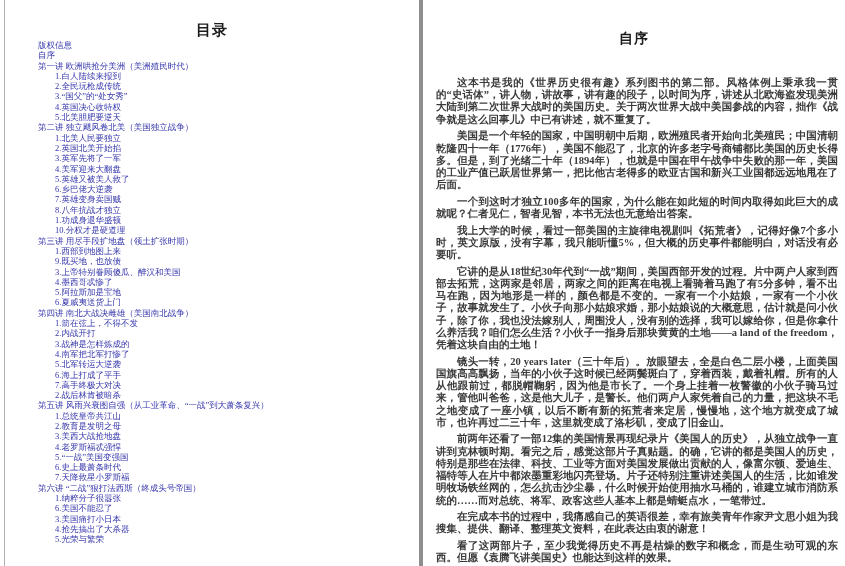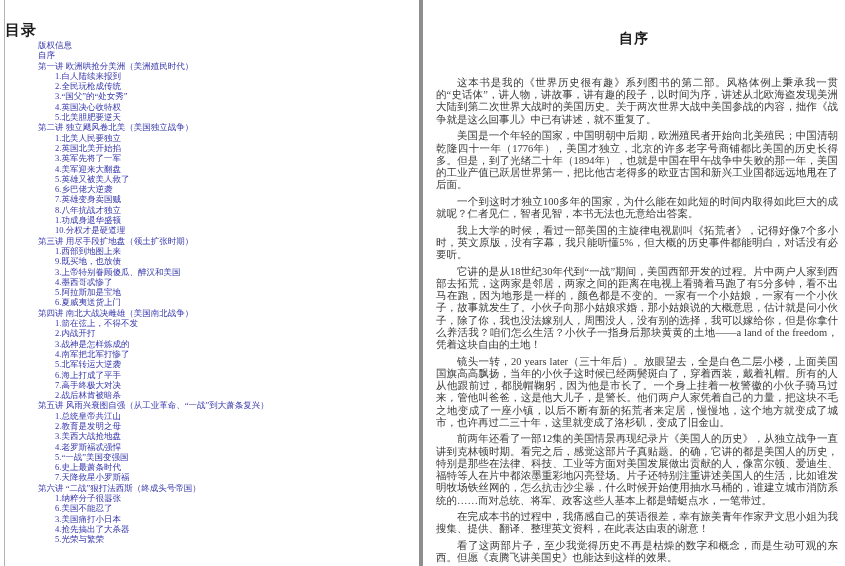--- a/index.html
+++ b/index.html
@@ -23,20 +23,21 @@
     width: 4px; height: 566px;
     background: #8e8e8e;
   }
   .page-left {
     position: absolute;
     left: 5px; top: 0;
     width: 414px; height: 566px;
   }
   .toc-title {
     margin-top: 21px;
+    text-align: center;
     font-size: 15px;
     font-weight: bold;
     letter-spacing: 1px;
     color: #1c1c1c;
   }
   .toc { }
   .toc-link {
     display: block;
     font-size: 8.5px;
     line-height: 10.3px;
@@ -59,20 +60,21 @@
     font-weight: bold;
     letter-spacing: 1px;
     color: #1c1c1c;
   }
   .preface-body {
     margin: 29px 7px 4px 13px;
     font-size: 10.5px;
     line-height: 12.2px;
     color: #3a3a3a;
     text-align: justify;
+    font-weight: bold;
   }
   .preface-body p {
     margin: 0 0 4.5px 0;
     text-indent: 2em;
   }
 </style>
 </head>
 <body>
 
 <div class="screen">
@@ -183,21 +185,21 @@
   </div>
 
   <div class="divider"></div>
 
   <div class="page-right">
     <div class="preface-title">自序</div>
     <div class="preface-body">
 
         <p>这本书是我的《世界历史很有趣》系列图书的第二部。风格体例上秉承我一贯的“史话体”，讲人物，讲故事，讲有趣的段子，以时间为序，讲述从北欧海盗发现美洲大陆到第二次世界大战时的美国历史。关于两次世界大战中美国参战的内容，拙作《战争就是这么回事儿》中已有讲述，就不重复了。</p>
 
-        <p>美国是一个年轻的国家，中国明朝中后期，欧洲殖民者开始向北美殖民；中国清朝乾隆四十一年（1776年），美国才独立，北京的许多老字号商铺都比美国的历史长得多。但是，到了光绪二十年（1894年），也就是中国在甲午战争中失败的那一年，美国的工业产值已跃居世界第一，把比他古老得多的欧亚古国和新兴工业国都远远地甩在了后面。</p>
+        <p>美国是一个年轻的国家，中国明朝中后期，欧洲殖民者开始向北美殖民；中国清朝乾隆四十一年（1776年），美国不能忍了，北京的许多老字号商铺都比美国的历史长得多。但是，到了光绪二十年（1894年），也就是中国在甲午战争中失败的那一年，美国的工业产值已跃居世界第一，把比他古老得多的欧亚古国和新兴工业国都远远地甩在了后面。</p>
 
         <p>一个到这时才独立100多年的国家，为什么能在如此短的时间内取得如此巨大的成就呢？仁者见仁，智者见智，本书无法也无意给出答案。</p>
 
         <p>我上大学的时候，看过一部美国的主旋律电视剧叫《拓荒者》，记得好像7个多小时，英文原版，没有字幕，我只能听懂5%，但大概的历史事件都能明白，对话没有必要听。</p>
 
         <p>它讲的是从18世纪30年代到“一战”期间，美国西部开发的过程。片中两户人家到西部去拓荒，这两家是邻居，两家之间的距离在电视上看骑着马跑了有5分多钟，看不出马在跑，因为地形是一样的，颜色都是不变的。一家有一个小姑娘，一家有一个小伙子，故事就发生了。小伙子向那小姑娘求婚，那小姑娘说的大概意思，估计就是问小伙子，除了你，我也没法嫁别人，周围没人，没有别的选择，我可以嫁给你，但是你拿什么养活我？咱们怎么生活？小伙子一指身后那块黄黄的土地——a land of the freedom，凭着这块自由的土地！</p>
 
         <p>镜头一转，20 years later（三十年后）。放眼望去，全是白色二层小楼，上面美国国旗高高飘扬，当年的小伙子这时候已经两鬓斑白了，穿着西装，戴着礼帽。所有的人从他跟前过，都脱帽鞠躬，因为他是市长了。一个身上挂着一枚警徽的小伙子骑马过来，管他叫爸爸，这是他大儿子，是警长。他们两户人家凭着自己的力量，把这块不毛之地变成了一座小镇，以后不断有新的拓荒者来定居，慢慢地，这个地方就变成了城市，也许再过二三十年，这里就变成了洛杉矶，变成了旧金山。</p>
 
         <p>前两年还看了一部12集的美国情景再现纪录片《美国人的历史》，从独立战争一直讲到克林顿时期。看完之后，感觉这部片子真贴题。的确，它讲的都是美国人的历史，特别是那些在法律、科技、工业等方面对美国发展做出贡献的人，像富尔顿、爱迪生、福特等人在片中都浓墨重彩地闪亮登场。片子还特别注重讲述美国人的生活，比如谁发明牧场铁丝网的，怎么抗击沙尘暴，什么时候开始使用抽水马桶的，谁建立城市消防系统的……而对总统、将军、政客这些人基本上都是蜻蜓点水，一笔带过。</p>

